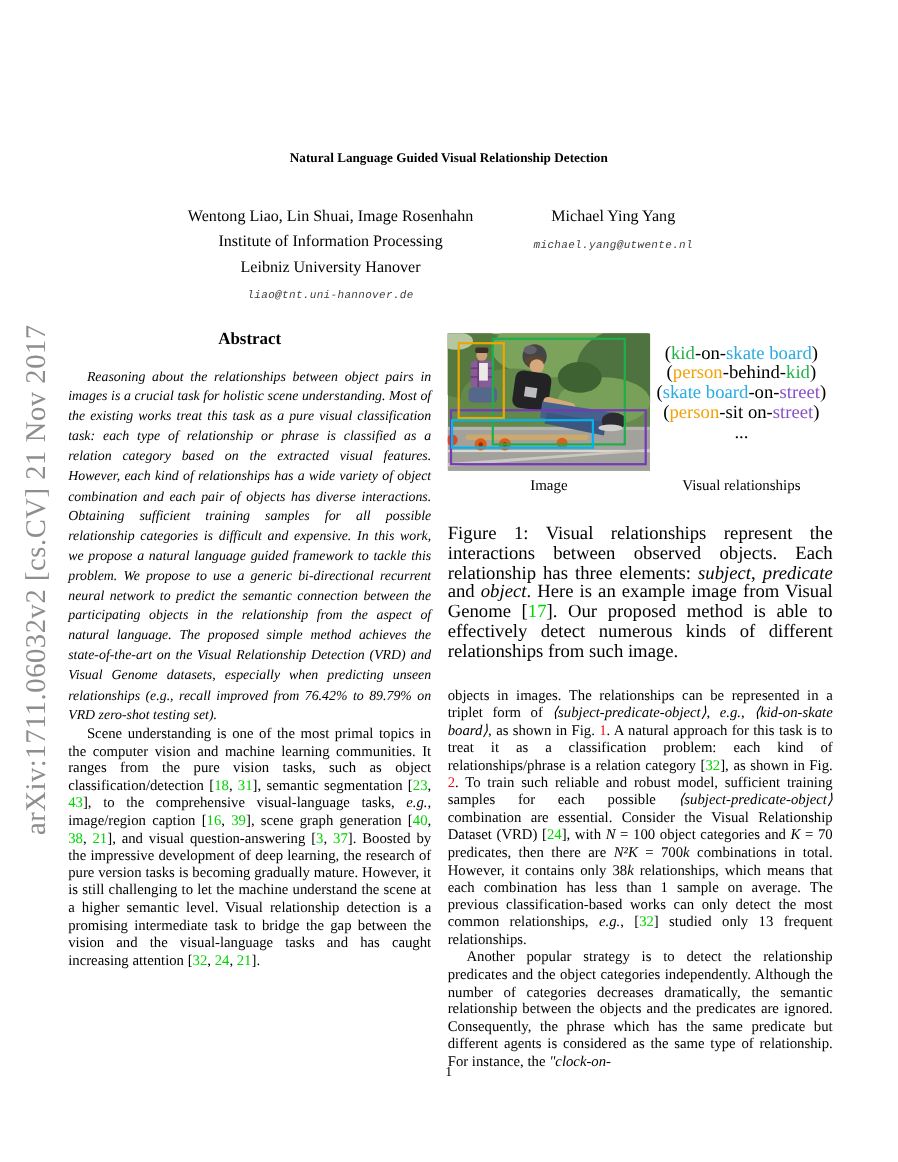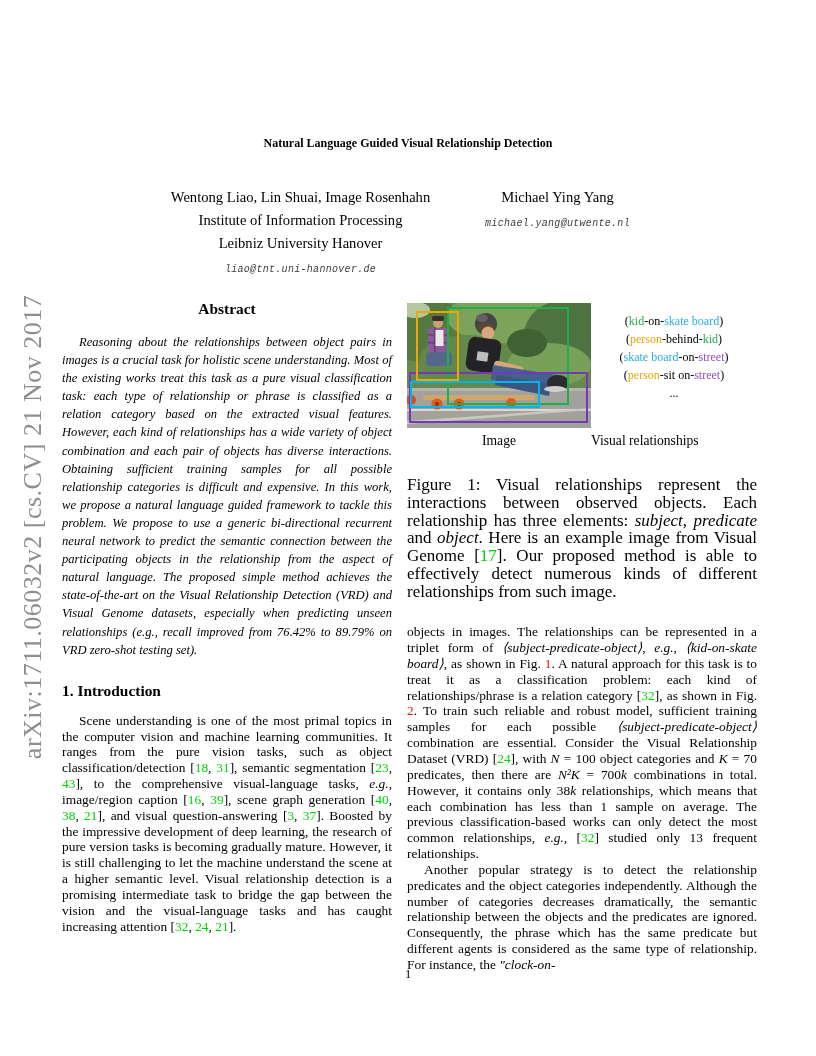--- a/index.html
+++ b/index.html
@@ -33,24 +33,24 @@
   .body-text{font-size:13.4px;line-height:15.85px;text-align:justify;margin:0;}
   .indent{text-indent:17px;}
   .fig-row{display:flex;}
   .fig-image{width:184px;height:125px;position:relative;flex:none;}
   .fig-image svg{position:absolute;left:0;top:0;width:100%;height:100%;}
   .bbox{position:absolute;box-sizing:border-box;}
   .bbox-kid{border:2px solid var(--box_green);}
   .bbox-person{border:2px solid var(--box_orange);}
   .bbox-skateboard{border:2px solid var(--box_cyan);}
   .bbox-street{border:2px solid var(--box_purple);}
-  .fig-rels{flex:1;padding-top:9px;text-align:center;font-size:12px;line-height:18px;}
+  .fig-rels{flex:1;padding-top:9px;text-align:center;font-size:17px;line-height:18px;}
   .fig-labels{display:flex;margin-top:5px;font-size:13.6px;}
   .lbl-image{width:184px;text-align:center;flex:none;}
-  .lbl-rels{flex:1;}
+  .lbl-rels{flex:1;text-align:center;}
   .fig-caption{margin:27px 0 0 0;font-size:17px;line-height:17.75px;text-align:justify;}
   .rc-para1{margin-top:24px;}
   .page-number{position:absolute;top:967px;left:0;width:100%;text-align:center;font-size:12.5px;}
   .cite{color:var(--cite_green);}
   .figref{color:var(--ref_red);}
   .it{font-style:italic;}
   .mi{font-style:italic;}
   .c-kid{color:var(--kid_green);}
   .c-skate{color:var(--skate_cyan);}
   .c-person{color:var(--person_orange);}
@@ -71,21 +71,20 @@
 </div>
 
 <div class="author-block author-b">
   <div>Michael Ying Yang</div>
   <div class="author-email">michael.yang@utwente.nl</div>
 </div>
 
 <div class="col col-left">
   <div class="abstract-heading">Abstract</div>
   <p class="abstract-text">Reasoning about the relationships between object pairs in images is a crucial task for holistic scene understanding. Most of the existing works treat this task as a pure visual classification task: each type of relationship or phrase is classified as a relation category based on the extracted visual features. However, each kind of relationships has a wide variety of object combination and each pair of objects has diverse interactions. Obtaining sufficient training samples for all possible relationship categories is difficult and expensive. In this work, we propose a natural language guided framework to tackle this problem. We propose to use a generic bi-directional recurrent neural network to predict the semantic connection between the participating objects in the relationship from the aspect of natural language. The proposed simple method achieves the state-of-the-art on the Visual Relationship Detection (VRD) and Visual Genome datasets, especially when predicting unseen relationships (e.g., recall improved from 76.42% to 89.79% on VRD zero-shot testing set).</p>
-  <h2 class="section-heading">1. Introduction</h2>
   <p class="body-text indent"><span>Scene understanding is one of the most primal topics in the computer vision and machine learning communities. It ranges from the pure vision tasks, such as object classification/detection [</span><span class="cite">18</span><span>, </span><span class="cite">31</span><span>], semantic segmentation [</span><span class="cite">23</span><span>, </span><span class="cite">43</span><span>], to the comprehensive visual-language tasks, </span><span class="it">e.g.</span><span>, image/region caption [</span><span class="cite">16</span><span>, </span><span class="cite">39</span><span>], scene graph generation [</span><span class="cite">40</span><span>, </span><span class="cite">38</span><span>, </span><span class="cite">21</span><span>], and visual question-answering [</span><span class="cite">3</span><span>, </span><span class="cite">37</span><span>]. Boosted by the impressive development of deep learning, the research of pure version tasks is becoming gradually mature. However, it is still challenging to let the machine understand the scene at a higher semantic level. Visual relationship detection is a promising intermediate task to bridge the gap between the vision and the visual-language tasks and has caught increasing attention [</span><span class="cite">32</span><span>, </span><span class="cite">24</span><span>, </span><span class="cite">21</span><span>].</span></p>
 </div>
 
 <div class="col col-right">
   <div>
     <div class="fig-row">
       <div class="fig-image">
         <svg viewBox="0 0 184 125" preserveAspectRatio="none">
           <rect width="184" height="125" fill="#67894e"></rect>
           <ellipse cx="20" cy="28" rx="42" ry="32" fill="#55793f"></ellipse>

